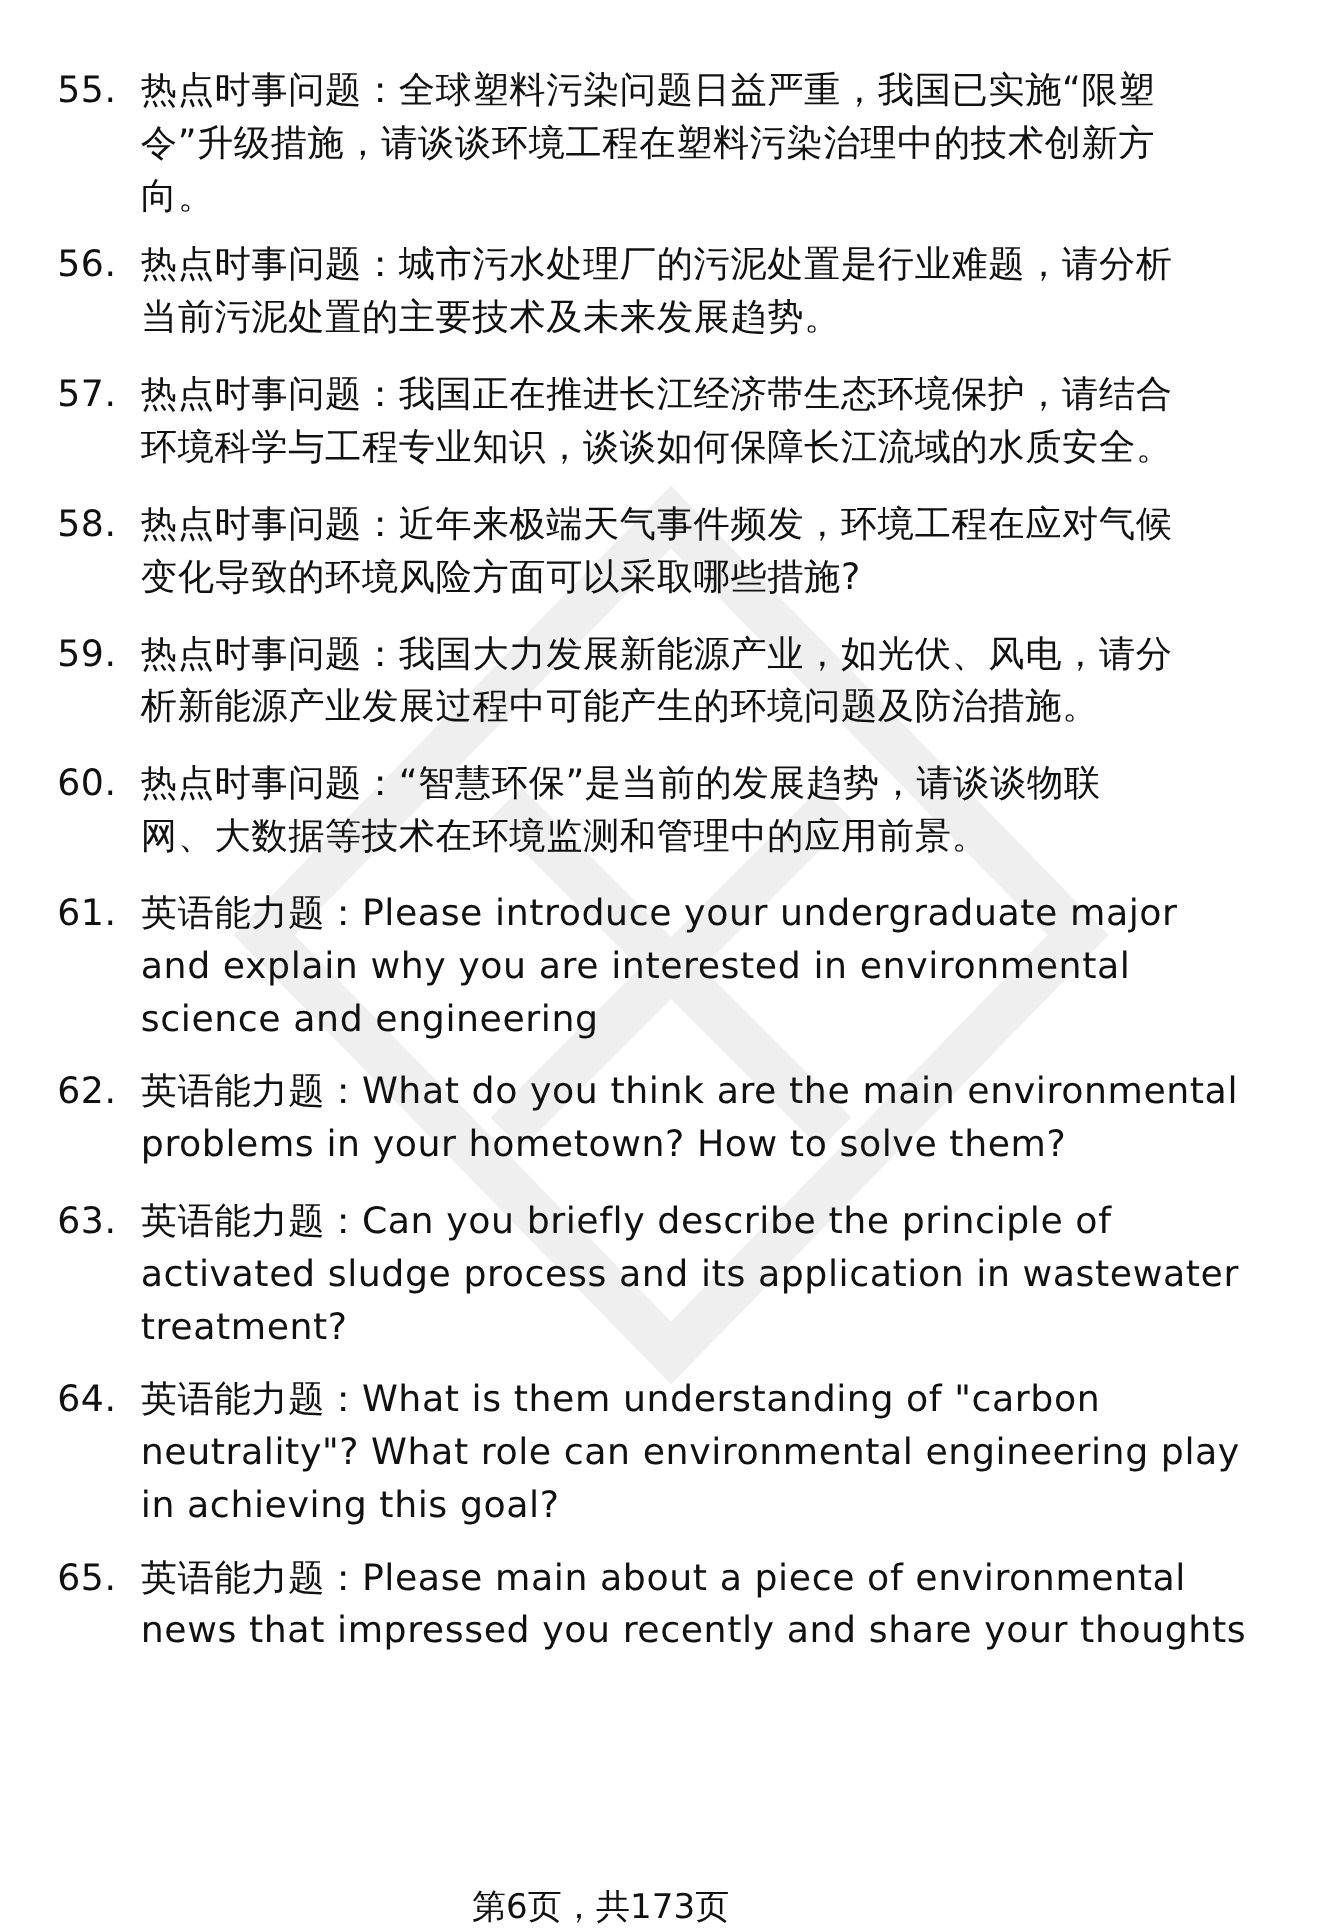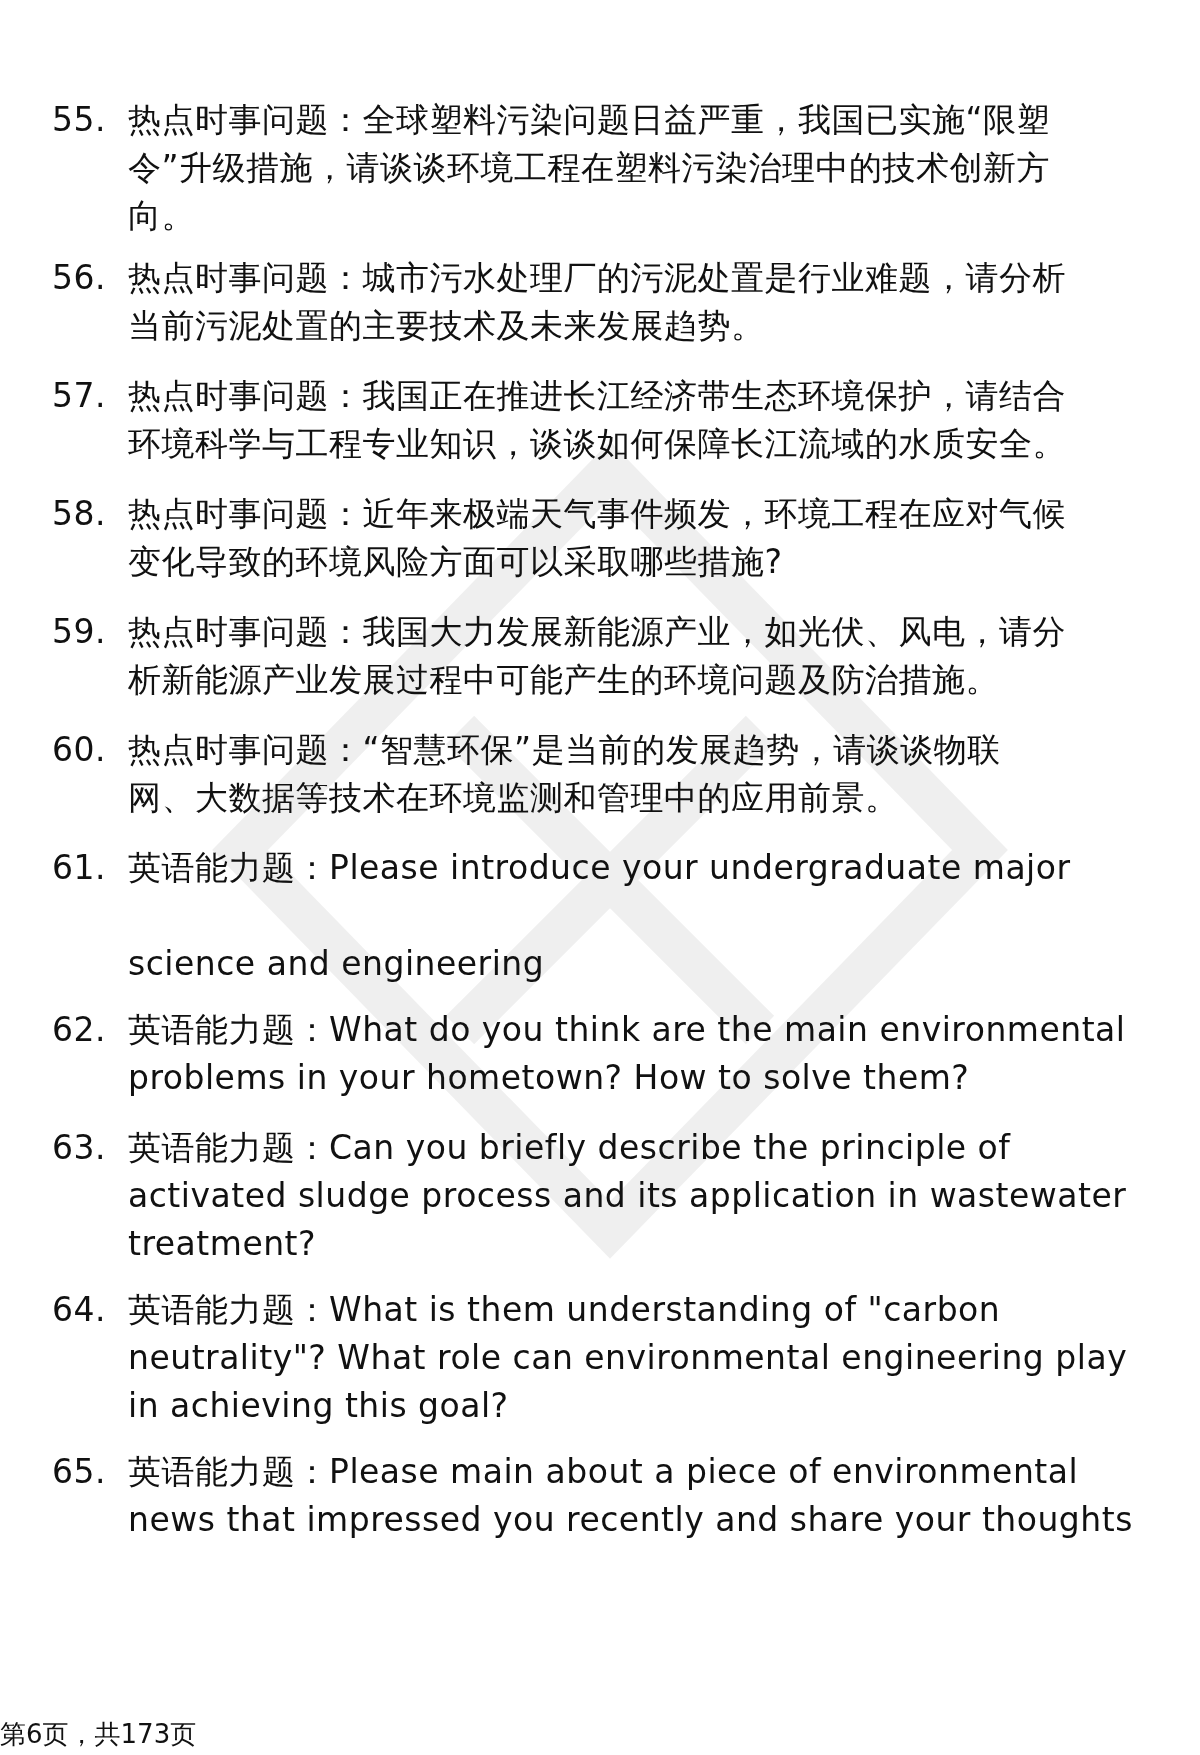--- a/index.html
+++ b/index.html
@@ -7,31 +7,31 @@
     width: 1200px; height: 1755px; position: relative; overflow: hidden;
     font-family: "DejaVu Sans", "Liberation Sans", sans-serif;
     color: #111111;
   }
   .watermark {
     position: absolute; left: 160px; top: 430px; width: 900px; height: 900px;
     pointer-events: none; opacity: 0.06;
   }
   .q {
     position: absolute; left: 52px; width: 1110px;
-    font-size: 33px; line-height: 48px; letter-spacing: 0.5px; margin-top: 38px;
+    font-size: 33px; line-height: 48px; letter-spacing: 0.5px;
   }
   .q .num {
     position: absolute; left: 0; top: 0; width: 70px;
   }
   .q .body {
     margin-left: 76px; display: block;
   }
   .footer {
     position: absolute; left: 0; width: 1092px; top: 1714px;
-    font-size: 26px; line-height: 40px;
+    text-align: center; font-size: 31px; line-height: 40px;
   }
 </style>
 </head>
 <body>
 
 <svg class="watermark" viewBox="0 0 900 900">
   <g fill="none" stroke="#000" stroke-width="40">
     <path d="M450 40 L820 420 L450 800 L80 420 Z"></path>
     <path d="M300 300 L600 600 M600 300 L300 600"></path>
   </g>
@@ -62,21 +62,21 @@
   <span class="body"><span>热点时事问题：</span><span>我国大力发展新能源产业，如光伏、风电，请分</span><br><span>析新能源产业发展过程中可能产生的环境问题及防治措施。</span></span>
 </div>
 
 <div class="q" style="top:688px">
   <span class="num">60.</span>
   <span class="body"><span>热点时事问题：</span><span>“智慧环保”是当前的发展趋势，请谈谈物联</span><br><span>网、大数据等技术在环境监测和管理中的应用前景。</span></span>
 </div>
 
 <div class="q" style="top:806px">
   <span class="num">61.</span>
-  <span class="body"><span>英语能力题：</span><span>Please introduce your undergraduate major</span><br><br><span>science and engineering</span></span>
+  <span class="body"><span>英语能力题：</span><span>Please introduce your undergraduate major</span><br><span>and explain why you are interested in environmental</span><br><span>science and engineering</span></span>
 </div>
 
 <div class="q" style="top:968px">
   <span class="num">62.</span>
   <span class="body"><span>英语能力题：</span><span>What do you think are the main environmental</span><br><span>problems in your hometown? How to solve them?</span></span>
 </div>
 
 <div class="q" style="top:1086px">
   <span class="num">63.</span>
   <span class="body"><span>英语能力题：</span><span>Can you briefly describe the principle of</span><br><span>activated sludge process and its application in wastewater</span><br><span>treatment?</span></span>

